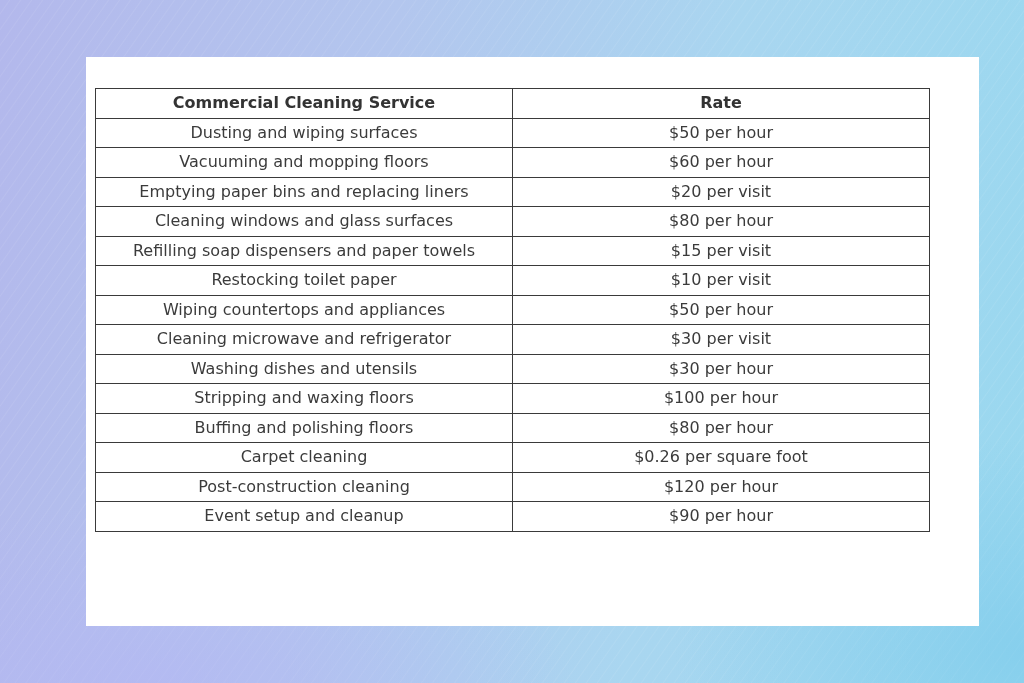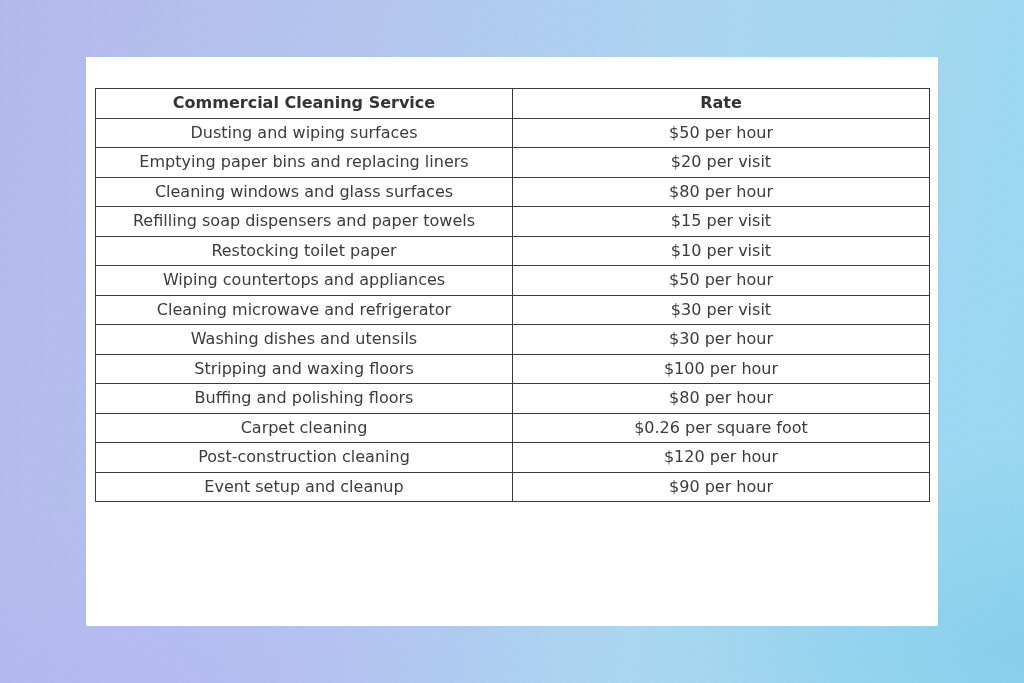--- a/index.html
+++ b/index.html
@@ -23,20 +23,21 @@
         repeating-linear-gradient(125deg, rgba(255,255,255,0.0) 0px, rgba(255,255,255,0.0) 7px, rgba(255,255,255,0.08) 8px, rgba(255,255,255,0.0) 9px);
       pointer-events: none;
     }
     .panel {
       position: absolute;
       left: 86px;
       top: 57px;
       width: 852px;
       height: 569px;
       background: #ffffff;
+      padding-left: 41px;
     }
     table.rates {
       position: absolute;
       left: 9px;
       top: 31px;
       width: 834px;
       border-collapse: collapse;
       table-layout: fixed;
     }
     table.rates col.c1 { width: 417px; }
@@ -71,20 +72,24 @@
     <thead>
       <tr>
         <th>Commercial Cleaning Service</th>
         <th>Rate</th>
       </tr>
     </thead>
     <tbody>
       <tr>
         <td>Dusting and wiping surfaces</td>
         <td>$50 per hour</td>
+      </tr>
+      <tr>
+        <td>Vacuuming and mopping floors</td>
+        <td>$60 per hour</td>
       </tr>
       <tr>
         <td>Emptying paper bins and replacing liners</td>
         <td>$20 per visit</td>
       </tr>
       <tr>
         <td>Cleaning windows and glass surfaces</td>
         <td>$80 per hour</td>
       </tr>
       <tr>

